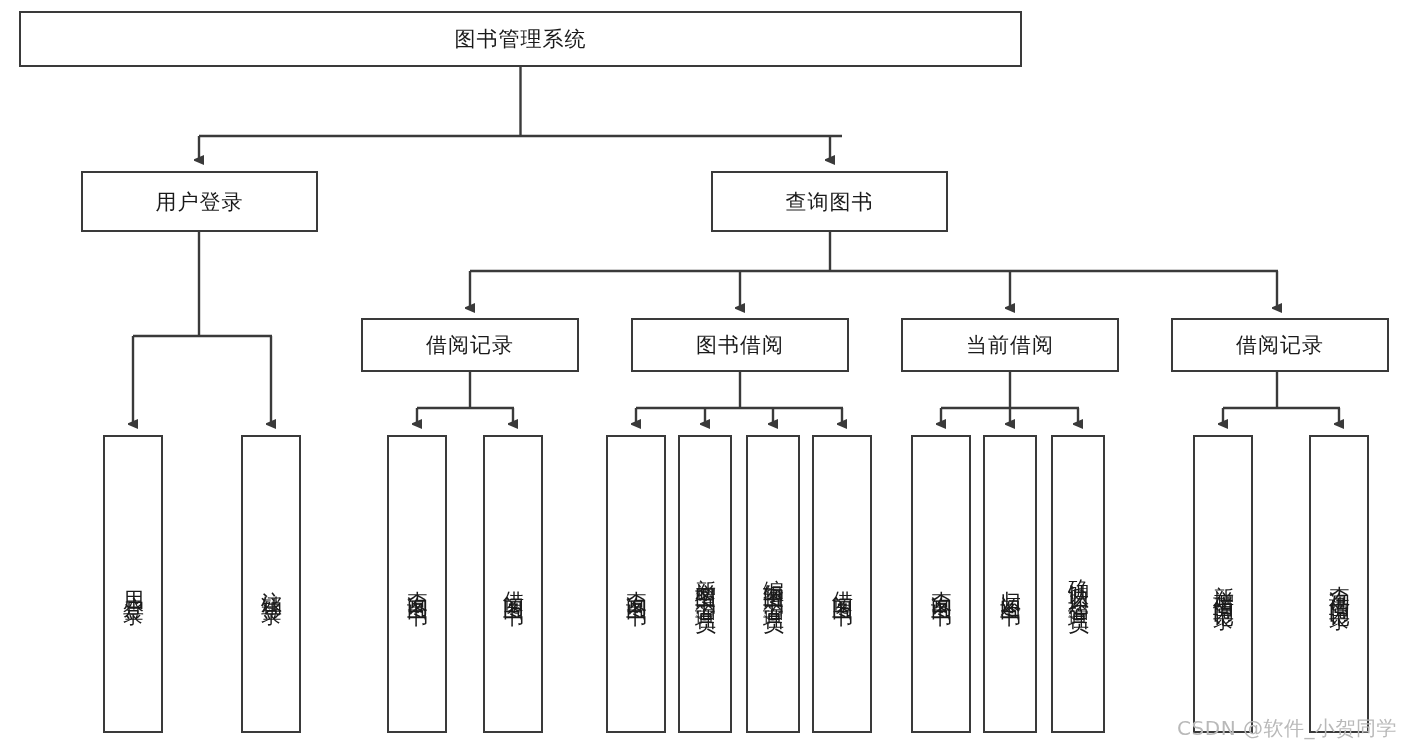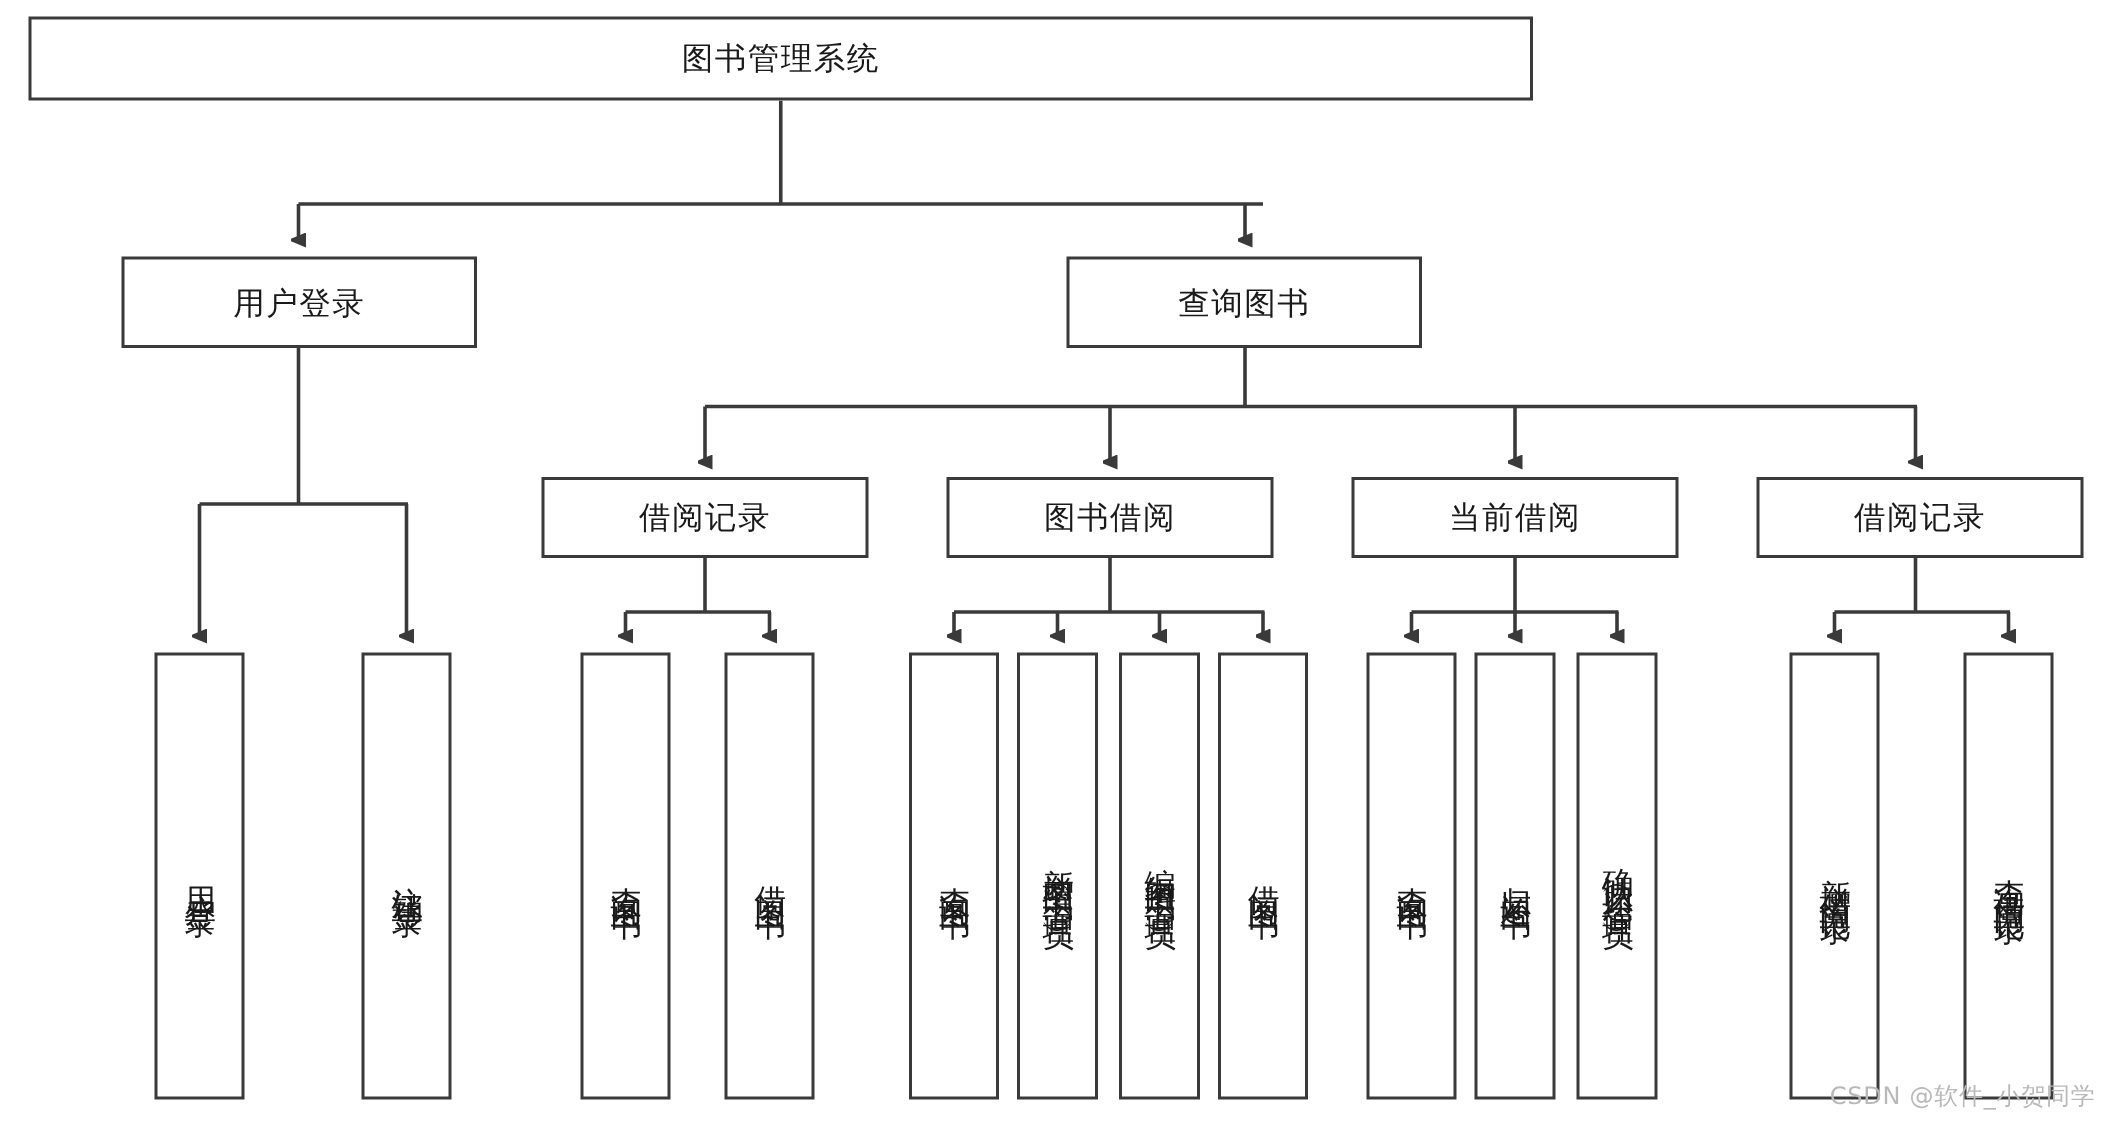--- a/index.html
+++ b/index.html
@@ -54,21 +54,21 @@
     white-space: nowrap;
   }
   .node .label {
     display: block;
     white-space: nowrap;
   }
   .watermark {
     position: absolute;
     right: 8px;
     bottom: 5px;
-    font-size: 16px;
+    font-size: 20px;
     color: #b9b9b9;
     letter-spacing: 0.5px;
     white-space: nowrap;
     font-family: "DejaVu Sans", "Liberation Sans", sans-serif;
     margin-left: 24px;
   }
 </style>
 </head>
 <body>
 

